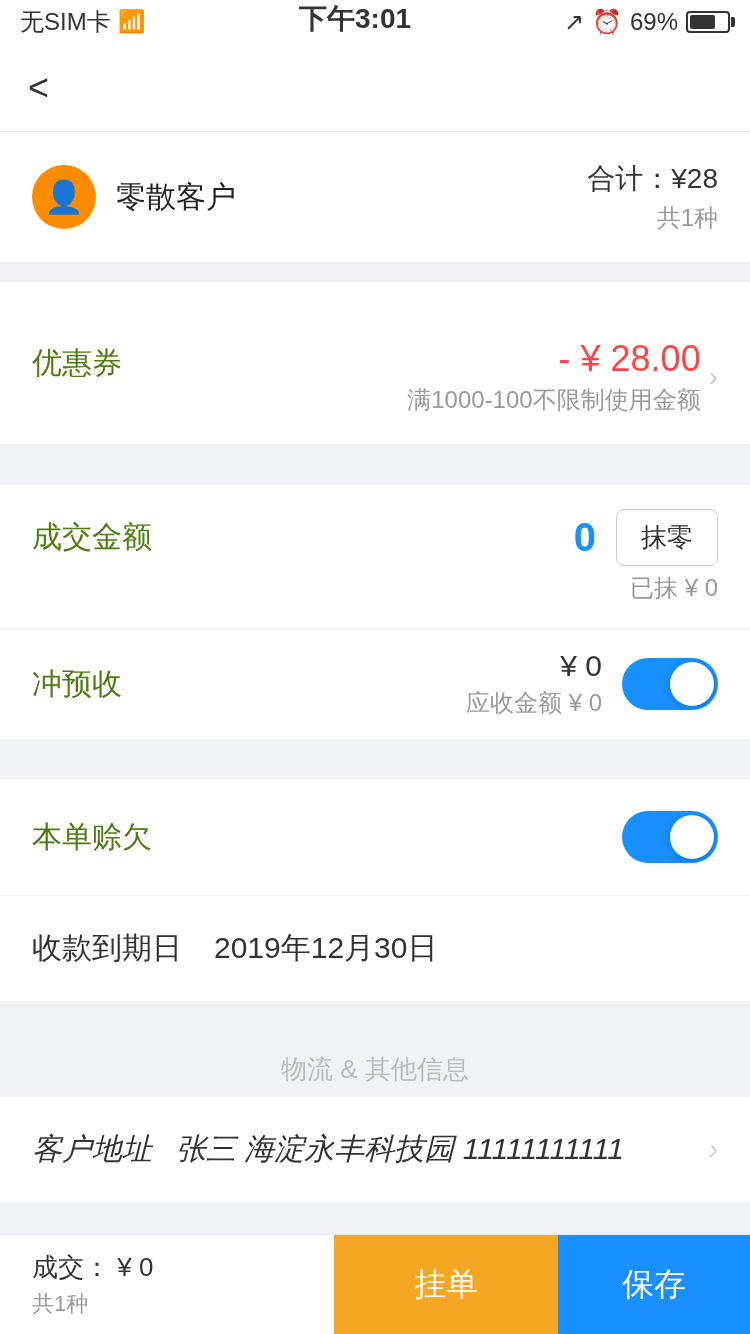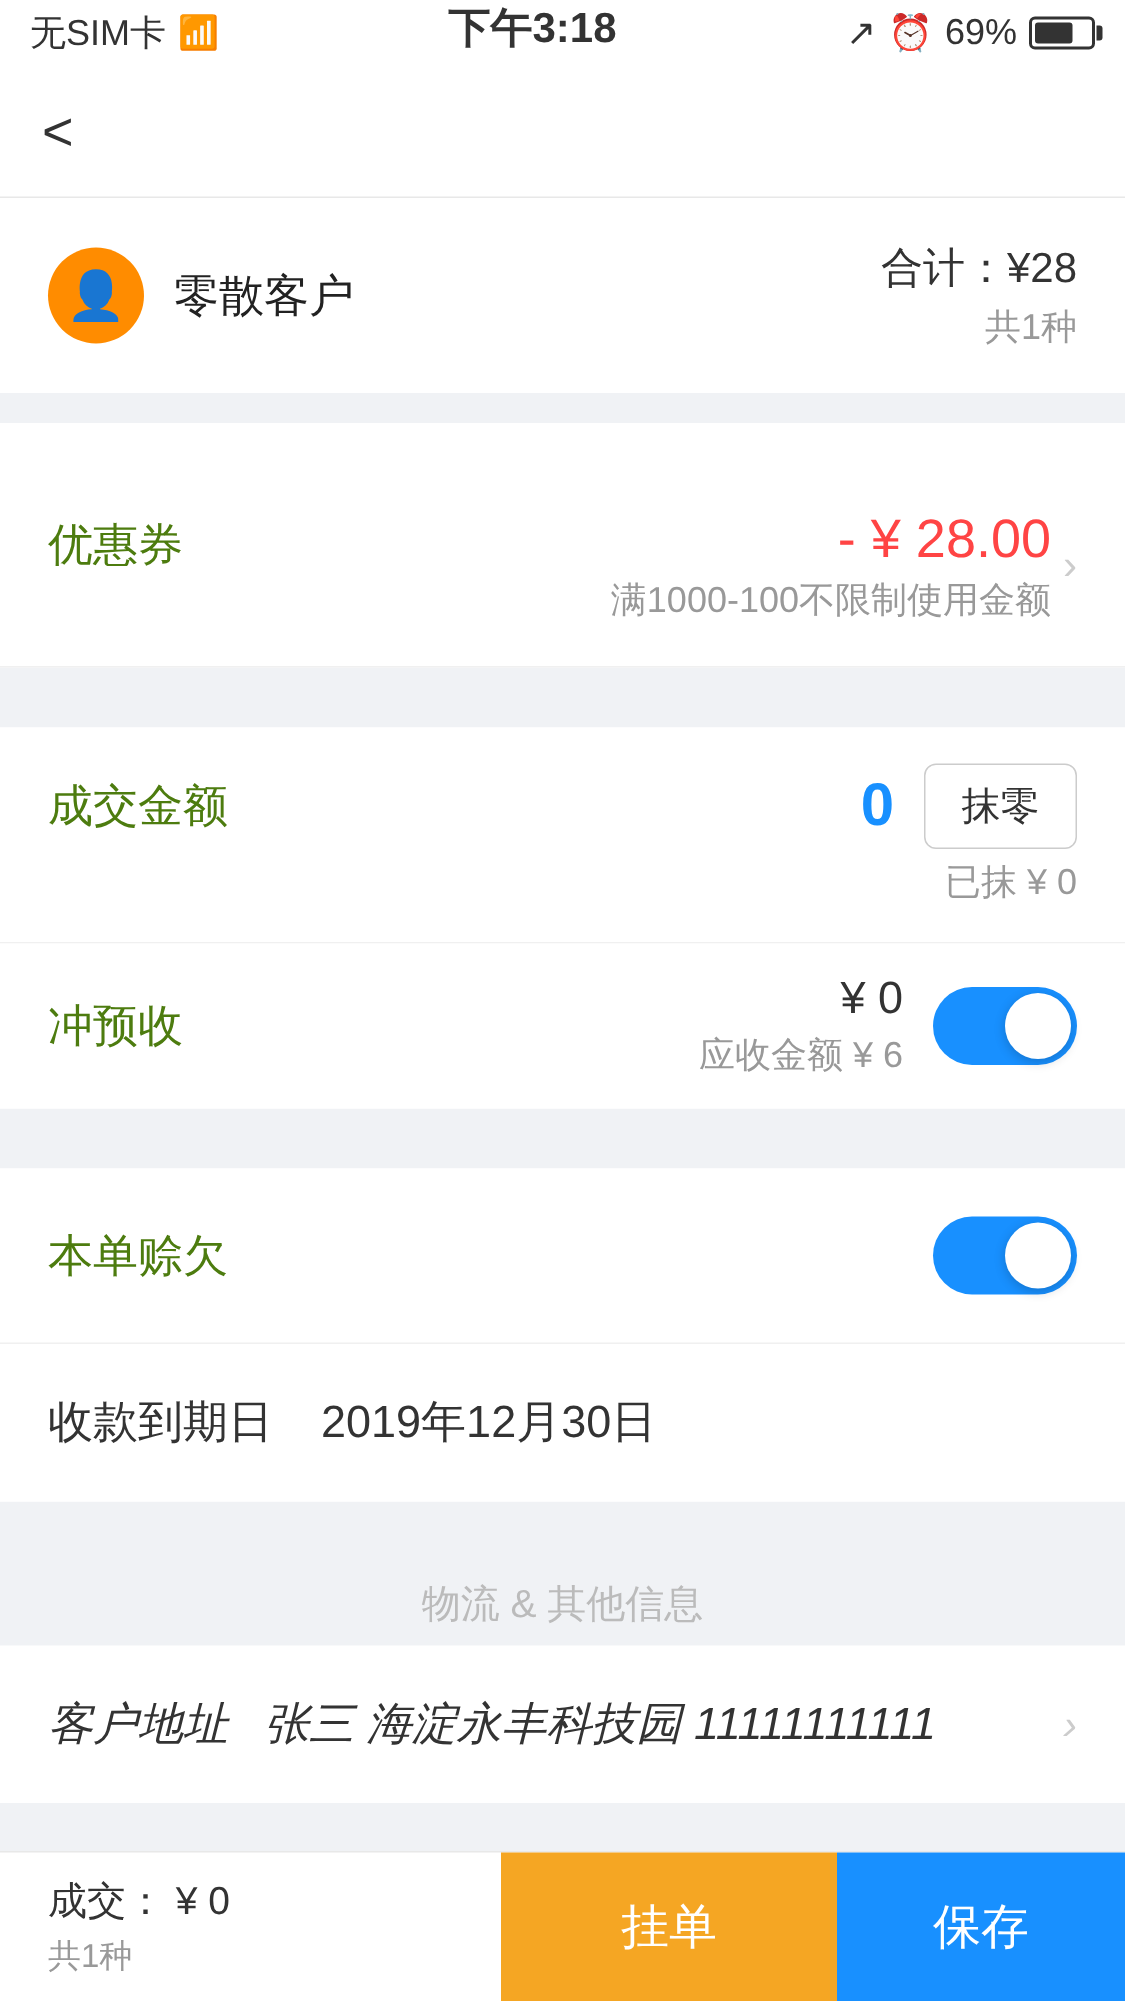--- a/index.html
+++ b/index.html
@@ -299,21 +299,21 @@
     .wifi-icon { font-size: 22px; }
   </style>
 </head>
 <body>
 
 <div class="status-bar">
   <div class="status-left">
     <span>无SIM卡</span>
     <span class="wifi-icon">📶</span>
   </div>
-  <div class="status-center">下午3:18</div>
+  <div class="status-center">下午3:01</div>
   <div class="status-right">
     <span>↗</span>
     <span>⏰</span>
     <span>69%</span>
     <div class="battery-icon">
       <div class="battery-fill"></div>
     </div>
   </div>
 </div>
 
@@ -357,21 +357,21 @@
         </div>
       </div>
       <div class="amount-sub">已抹  ¥ 0</div>
     </div>
 
     <div class="prepay-row">
       <span class="form-label">冲预收</span>
       <div class="prepay-right">
         <div class="prepay-values">
           <div class="prepay-amount">¥ 0</div>
-          <div class="prepay-receivable">应收金额 ¥ 6</div>
+          <div class="prepay-receivable">应收金额 ¥ 0</div>
         </div>
         <div class="toggle">
           <div class="toggle-knob"></div>
         </div>
       </div>
     </div>
   </div>
 
   <div class="section-sep"></div>
 

